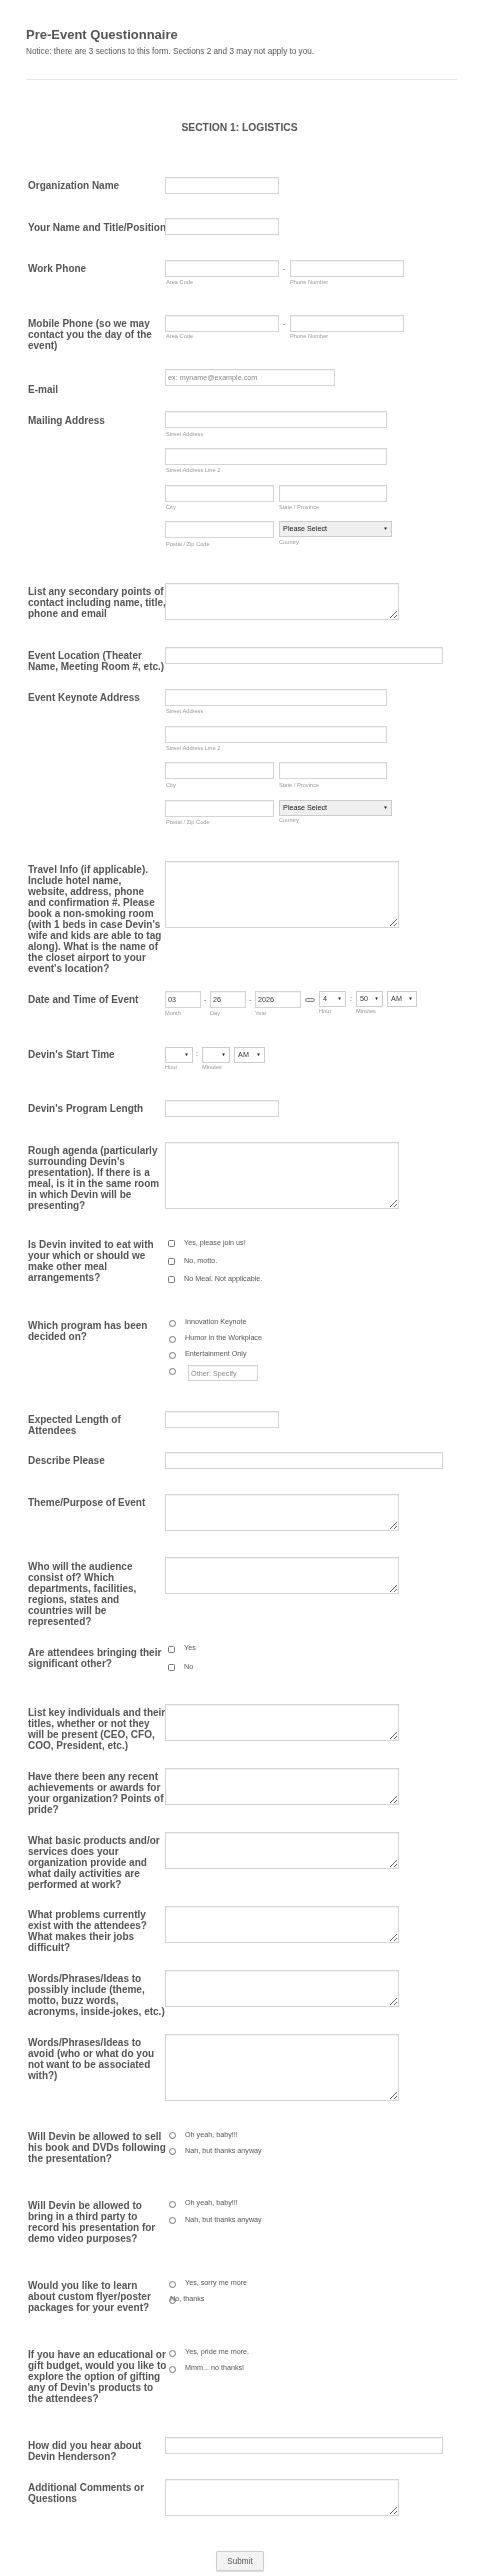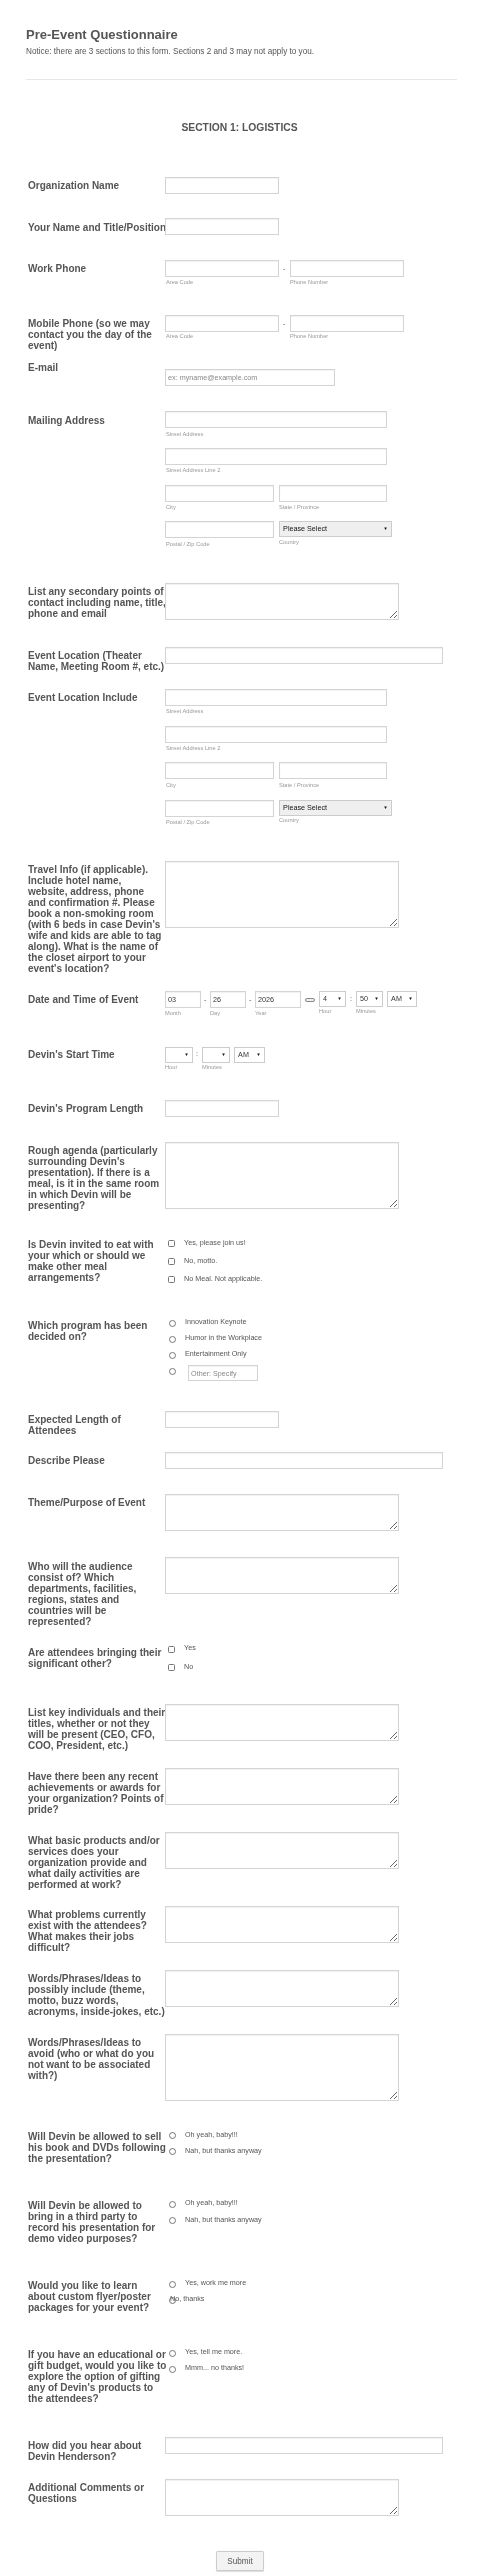--- a/index.html
+++ b/index.html
@@ -49,21 +49,21 @@
 <div class="abs sub" style="left:166px;top:279px">Area Code</div>
 <div class="abs sub" style="left:290px;top:279px">Phone Number</div>
 
 <div class="abs lbl" style="top:318px;width:126px">Mobile Phone (so we may contact you the day of the event)</div>
 <input class="abs inp" style="left: 165px; top: 315px; width: 114px;">
 <span class="abs sep" style="left:283px;top:319px">-</span>
 <input class="abs inp" style="left: 290px; top: 315px; width: 114px;">
 <div class="abs sub" style="left:166px;top:333px">Area Code</div>
 <div class="abs sub" style="left:290px;top:333px">Phone Number</div>
 
-<div class="abs lbl" style="top:362px">E-mail</div>
+<div class="abs lbl" style="top:384px">E-mail</div>
 <input class="abs inp" style="left: 165px; top: 369px; width: 170px;" placeholder="ex: myname@example.com">
 
 <div class="abs lbl" style="top:415px">Mailing Address</div>
 <input class="abs inp" style="left: 165px; top: 411px; width: 222px;">
 <div class="abs sub" style="left:166px;top:431px">Street Address</div>
 <input class="abs inp" style="left: 165px; top: 448px; width: 222px;">
 <div class="abs sub" style="left:166px;top:467px">Street Address Line 2</div>
 <input class="abs inp" style="left: 165px; top: 485px; width: 109px;">
 <input class="abs inp" style="left: 279px; top: 485px; width: 108px;">
 <div class="abs sub" style="left:166px;top:504px">City</div>
@@ -75,38 +75,38 @@
 </div>
 <div class="abs sub" style="left:166px;top:541px">Postal / Zip Code</div>
 <div class="abs sub" style="left:279px;top:539px">Country</div>
 
 <div class="abs lbl" style="top:586px;width:138px">List any secondary points of contact including name, title, phone and email</div>
 <textarea class="abs inp" style="left: 165px; top: 583px; width: 234px; height: 37px;"></textarea>
 
 <div class="abs lbl" style="top:650px;width:138px">Event Location (Theater Name, Meeting Room #, etc.)</div>
 <input class="abs inp" style="left: 165px; top: 647px; width: 278px;">
 
-<div class="abs lbl" style="top:692px">Event Location Include</div>
+<div class="abs lbl" style="top:692px">Event Keynote Address</div>
 <input class="abs inp" style="left: 165px; top: 689px; width: 222px;">
 <div class="abs sub" style="left:166px;top:708px">Street Address</div>
 <input class="abs inp" style="left: 165px; top: 726px; width: 222px;">
 <div class="abs sub" style="left:166px;top:745px">Street Address Line 2</div>
 <input class="abs inp" style="left: 165px; top: 762px; width: 109px;">
 <input class="abs inp" style="left: 279px; top: 762px; width: 108px;">
 <div class="abs sub" style="left:166px;top:782px">City</div>
 <div class="abs sub" style="left:279px;top:782px">State / Province</div>
 <input class="abs inp" style="left: 165px; top: 800px; width: 109px;">
 <div class="abs sel grey" style="left:279px;top:800px;width:113px">
   <span>Please Select</span>
   <span class="chev">▼</span>
 </div>
 <div class="abs sub" style="left:166px;top:819px">Postal / Zip Code</div>
 <div class="abs sub" style="left:279px;top:817px">Country</div>
 
-<div class="abs lbl" style="top:864px;width:134px">Travel Info (if applicable). Include hotel name, website, address, phone and confirmation #. Please book a non-smoking room (with 6 beds in case Devin's wife and kids are able to tag along). What is the name of the closet airport to your event's location?</div>
+<div class="abs lbl" style="top:864px;width:134px">Travel Info (if applicable). Include hotel name, website, address, phone and confirmation #. Please book a non-smoking room (with 1 beds in case Devin's wife and kids are able to tag along). What is the name of the closet airport to your event's location?</div>
 <textarea class="abs inp" style="left: 165px; top: 861px; width: 234px; height: 67px;"></textarea>
 
 <div class="abs lbl" style="top:994px">Date and Time of Event</div>
 <input class="abs inp" style="left: 165px; top: 991px; width: 36px;" value="03">
 <span class="abs sep" style="left:204px;top:995px">-</span>
 <input class="abs inp" style="left: 210px; top: 991px; width: 36px;" value="26">
 <span class="abs sep" style="left:249px;top:995px">-</span>
 <input class="abs inp" style="left: 255px; top: 991px; width: 46px;" value="2026">
 <div class="abs cal" style="left:305px;top:998px"></div>
 <div class="abs sel" style="left:319px;top:991px;width:27px">
@@ -210,27 +210,27 @@
 <div class="abs opt" style="left:185px;top:2146px">Nah, but thanks anyway</div>
 
 <div class="abs lbl" style="top:2200px;width:134px">Will Devin be allowed to bring in a third party to record his presentation for demo video purposes?</div>
 <div class="abs rad" style="left:169px;top:2201px"></div>
 <div class="abs opt" style="left:185px;top:2198px">Oh yeah, baby!!!</div>
 <div class="abs rad" style="left:169px;top:2217px"></div>
 <div class="abs opt" style="left:185px;top:2215px">Nah, but thanks anyway</div>
 
 <div class="abs lbl" style="top:2280px;width:129px">Would you like to learn about custom flyer/poster packages for your event?</div>
 <div class="abs rad" style="left:169px;top:2281px"></div>
-<div class="abs opt" style="left:185px;top:2278px">Yes, work me more</div>
+<div class="abs opt" style="left:185px;top:2278px">Yes, sorry me more</div>
 <div class="abs rad" style="left:169px;top:2297px"></div>
 <div class="abs opt" style="left:170px;top:2294px">No, thanks</div>
 
 <div class="abs lbl" style="top:2349px;width:140px">If you have an educational or gift budget, would you like to explore the option of gifting any of Devin's products to the attendees?</div>
 <div class="abs rad" style="left:169px;top:2350px"></div>
-<div class="abs opt" style="left:185px;top:2347px">Yes, tell me more.</div>
+<div class="abs opt" style="left:185px;top:2347px">Yes, pride me more.</div>
 <div class="abs rad" style="left:169px;top:2366px"></div>
 <div class="abs opt" style="left:185px;top:2363px">Mmm... no thanks!</div>
 
 <div class="abs lbl" style="top:2440px;width:118px">How did you hear about Devin Henderson?</div>
 <input class="abs inp" style="left: 165px; top: 2437px; width: 278px;">
 
 <div class="abs lbl" style="top:2482px;width:118px">Additional Comments or Questions</div>
 <textarea class="abs inp" style="left: 165px; top: 2479px; width: 234px; height: 37px;"></textarea>
 
 <button class="abs submit">Submit</button>

